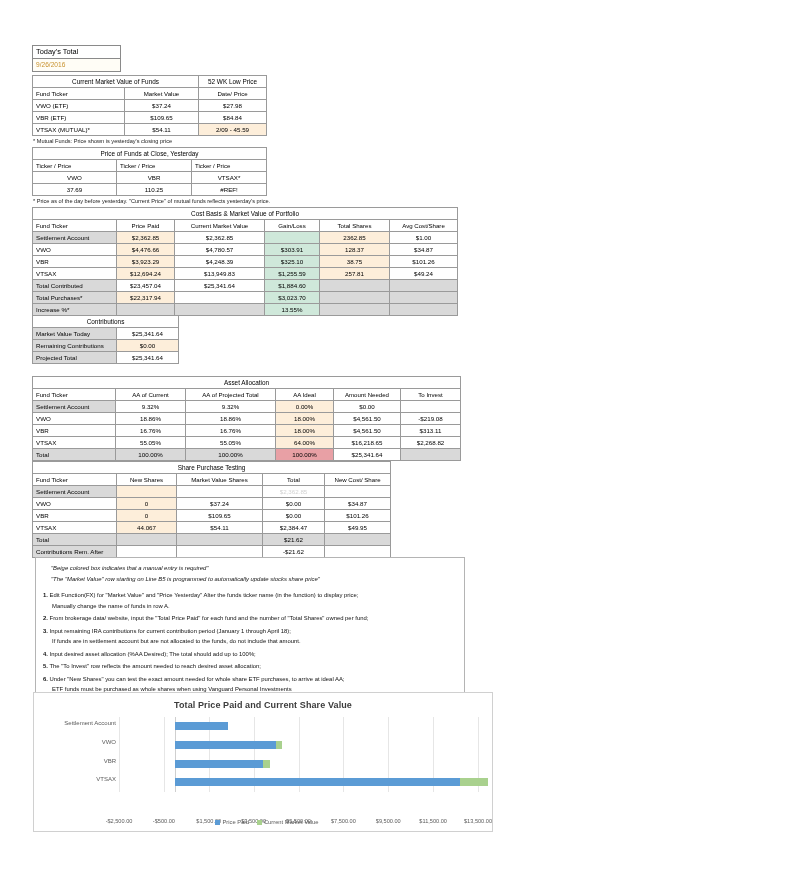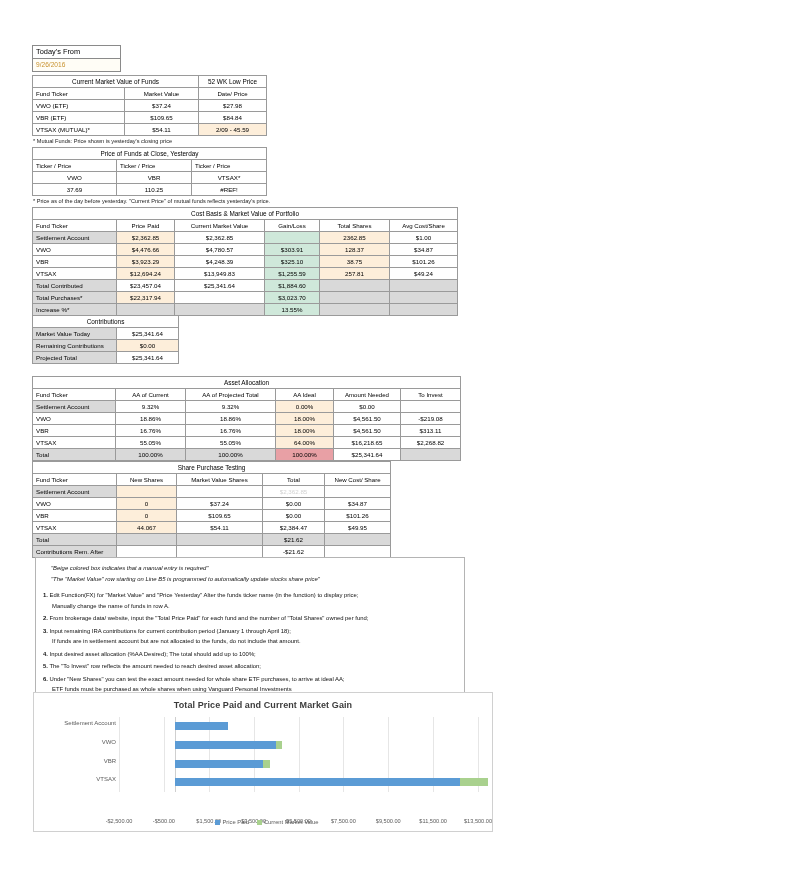--- a/index.html
+++ b/index.html
@@ -153,21 +153,21 @@
 </style>
 </head>
 <body>
 
 <div class="page">
 
   <div class="blk" style="left:32px; top:45px;">
     <table class="date-box">
       <tbody>
           <tr>
-            <td>Today's From</td>
+            <td>Today's Total</td>
           </tr>
       <tr>
             <td class="val">9/26/2016</td>
           </tr>
     </tbody>
       </table>
   </div>
 
   <div class="blk" style="left:32px; top:75px;">
     <table class="ss" style="width:234px;">
@@ -505,21 +505,21 @@
       <span>The "To Invest" row reflects the amount needed to reach desired asset allocation;</span>
     </div>
     <div class="num">
       <b>6.</b>
       <span>Under "New Shares" you can test the exact amount needed for whole share ETF purchases, to arrive at ideal AA;</span>
     </div>
     <div class="sub">ETF funds must be purchased as whole shares when using Vanguard Personal Investments</div>
   </div>
 
   <div class="blk chart-wrap" style="left:33px; top:692px;">
-    <div class="chart-title">Total Price Paid and Current Market Gain</div>
+    <div class="chart-title">Total Price Paid and Current Share Value</div>
     <div class="plot" id="plot">
         <div class="gridline" style="left: 0px;"></div>
         <div class="tick" style="left: 0px;">-$2,500.00</div>
         <div class="gridline" style="left: 44.875px;"></div>
         <div class="tick" style="left: 44.875px;">-$500.00</div>
         <div class="gridline" style="left: 89.75px;"></div>
         <div class="tick" style="left: 89.75px;">$1,500.00</div>
         <div class="gridline" style="left: 134.625px;"></div>
         <div class="tick" style="left: 134.625px;">$3,500.00</div>
         <div class="gridline" style="left: 179.5px;"></div>

